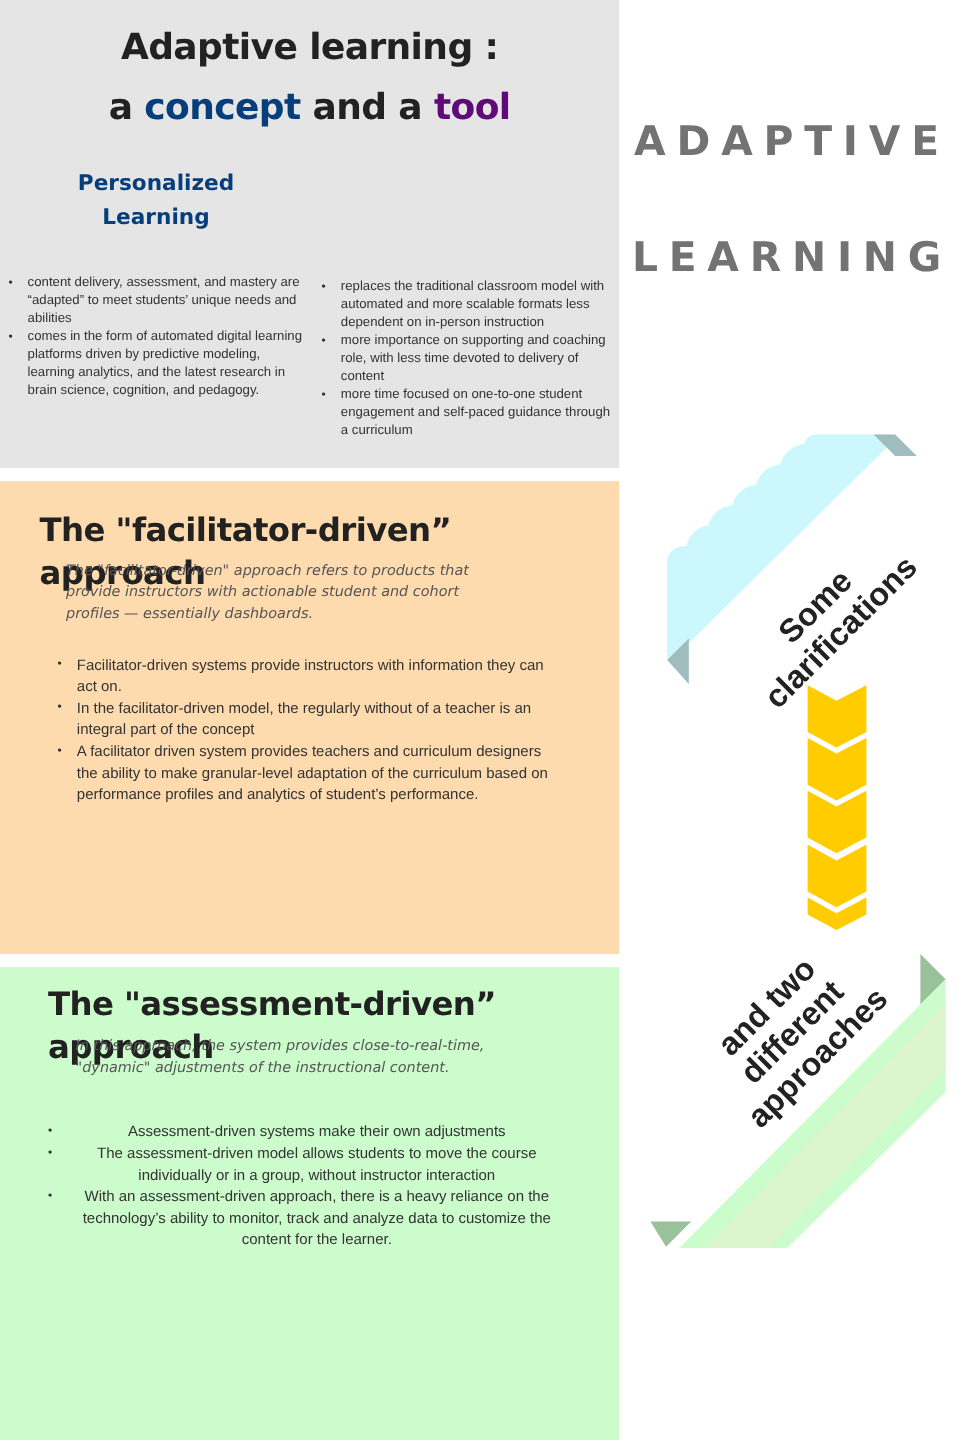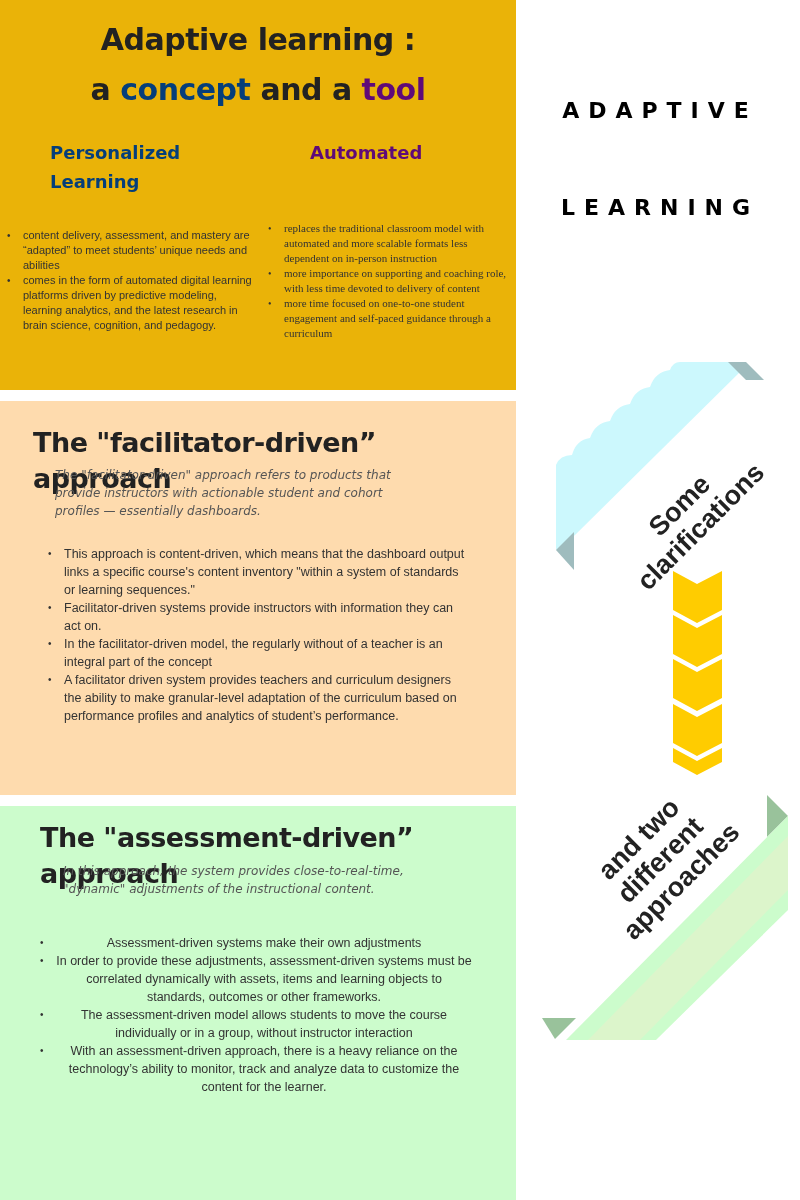--- a/index.html
+++ b/index.html
@@ -1,81 +1,78 @@
 <!DOCTYPE html>
 <html><head>
 <meta charset="utf-8">
 <style>
   html,body{margin:0;padding:0;background:#ffffff;}
   body{width:800px;height:1200px;position:relative;overflow:hidden;font-family:"Liberation Sans",sans-serif;}
   .panel{position:absolute;left:0;width:516px;}
-  .p-blue{top:0;height:390px;background:#eab308;}
+  .p-blue{top:0;height:390px;background:#e5e5e5;}
   .p-orange{top:401px;height:394px;background:#fedbae;}
   .p-green{top:806px;height:394px;background:#ccfccc;}
   .hand{font-family:"DejaVu Sans",sans-serif;font-weight:bold;}
   .title{position:absolute;left:0;width:516px;text-align:center;color:#222;font-size:30px;line-height:44px;letter-spacing:-0.5px;}
   .c-blue{color:#053e7a;}
   .c-purple{color:#5f0a78;}
-  .subhead{position:absolute;font-size:18px;line-height:29px;font-weight:bold;}
+  .subhead{position:absolute;text-align:center;font-size:18px;line-height:29px;font-weight:bold;}
   ul.bul{position:absolute;margin:0;padding-left:0;list-style:none;color:#333;font-size:11px;line-height:15px;}
   ul.bul li{position:relative;padding-left:22px;}
   ul.bul li::before{content:"•";position:absolute;left:6px;top:0;font-size:10px;}
   ul.big{font-size:12.5px;line-height:18px;}
   ul.big li{padding-left:24px;}
   ul.big li::before{left:8px;}
   .sec-title{position:absolute;color:#222;font-size:27px;line-height:36px;letter-spacing:-0.5px;}
   .sec-intro{position:absolute;font-family:"DejaVu Sans",sans-serif;color:#555;font-size:12px;line-height:18px;font-style:italic;}
-  .big-word{position:absolute;left:520px;width:280px;text-align:center;font-family:"DejaVu Sans",sans-serif;font-weight:bold;color:#000000;font-size:22px;letter-spacing:9px;}
+  .big-word{position:absolute;left:520px;width:280px;text-align:center;font-family:"DejaVu Sans",sans-serif;font-weight:bold;color:#737373;font-size:34px;letter-spacing:9px;}
   .rot{position:absolute;font-family:"Liberation Sans",sans-serif;font-weight:bold;color:#222;font-size:27px;line-height:30px;text-align:center;transform:rotate(-45deg);transform-origin:center;}
 </style>
 </head>
 <body>
 
 <div class="panel p-blue">
   <div class="title hand" style="top:18px;">Adaptive learning :</div>
   <div class="title hand" style="top:68px;">
     <span>a </span><span class="c-blue">concept</span><span> and a </span><span class="c-purple">tool</span>
   </div>
 
   <div class="subhead hand c-blue" style="left:50px;width:160px;top:138px;">
     <div>Personalized</div>
     <div>Learning</div>
   </div>
   <div class="subhead hand c-purple" style="left:310px;width:160px;top:138px;">
-    <div>Automated</div>
   </div>
 
   <ul class="bul" style="left:1px;top:228px;width:252px;">
     <li>content delivery, assessment, and mastery are “adapted” to meet students’ unique needs and abilities</li>
     <li> comes in the form of automated digital learning platforms driven by predictive modeling, learning analytics, and the latest research in brain science, cognition, and pedagogy.</li>
   </ul>
-  <ul class="bul" style="left:262px;top:221px;width:250px;font-family:Liberation Serif, serif;">
+  <ul class="bul" style="left:262px;top:232px;width:250px;">
     <li>replaces the traditional classroom model with automated and more scalable formats less dependent on in-person instruction</li>
     <li>more importance on supporting and coaching role, with less time devoted to delivery of content</li>
     <li>more time focused on one-to-one student engagement and self-paced guidance through a curriculum</li>
   </ul>
 </div>
 
 <div class="panel p-orange">
   <div class="sec-title hand" style="left:33px;top:24px;">The "facilitator-driven” approach</div>
   <div class="sec-intro" style="left:55px;top:65px;width:370px;">The "facilitator-driven" approach refers to products that provide instructors with actionable student and cohort profiles — essentially dashboards.</div>
   <ul class="bul big" style="left:40px;top:144px;width:430px;">
-    <li>This approach is content-driven, which means that the dashboard output links a specific course's content inventory "within a system of standards or learning sequences."</li>
     <li>Facilitator-driven systems provide instructors with information they can act on.</li>
     <li> In the facilitator-driven model, the regularly without of a teacher is an integral part of the concept</li>
     <li>A facilitator driven system provides teachers and curriculum designers the ability to make granular-level adaptation of the curriculum based on performance profiles and analytics of student’s performance.</li>
   </ul>
 </div>
 
 <div class="panel p-green">
   <div class="sec-title hand" style="left:40px;top:14px;">The "assessment-driven” approach</div>
   <div class="sec-intro" style="left:63px;top:56px;width:400px;">In this approach, the system provides close-to-real-time, "dynamic" adjustments of the instructional content.</div>
   <ul class="bul big" style="left:32px;top:128px;width:440px;text-align:center;">
     <li>Assessment-driven systems make their own adjustments</li>
-    <li>In order to provide these adjustments, assessment-driven systems must be correlated dynamically with assets, items and learning objects to standards, outcomes or other frameworks.</li>
     <li>The assessment-driven model allows students to move the course individually or in a group, without instructor interaction</li>
     <li>With an assessment-driven approach, there is a heavy reliance on the technology’s ability to monitor, track and analyze data to customize the content for the learner.</li>
   </ul>
 </div>
 
 <div class="big-word" style="top:98px;">ADAPTIVE</div>
 <div class="big-word" style="top:195px;">LEARNING</div>
 
 <svg style="position:absolute;left:520px;top:350px;" width="280" height="700" viewBox="520 350 280 700">
 

